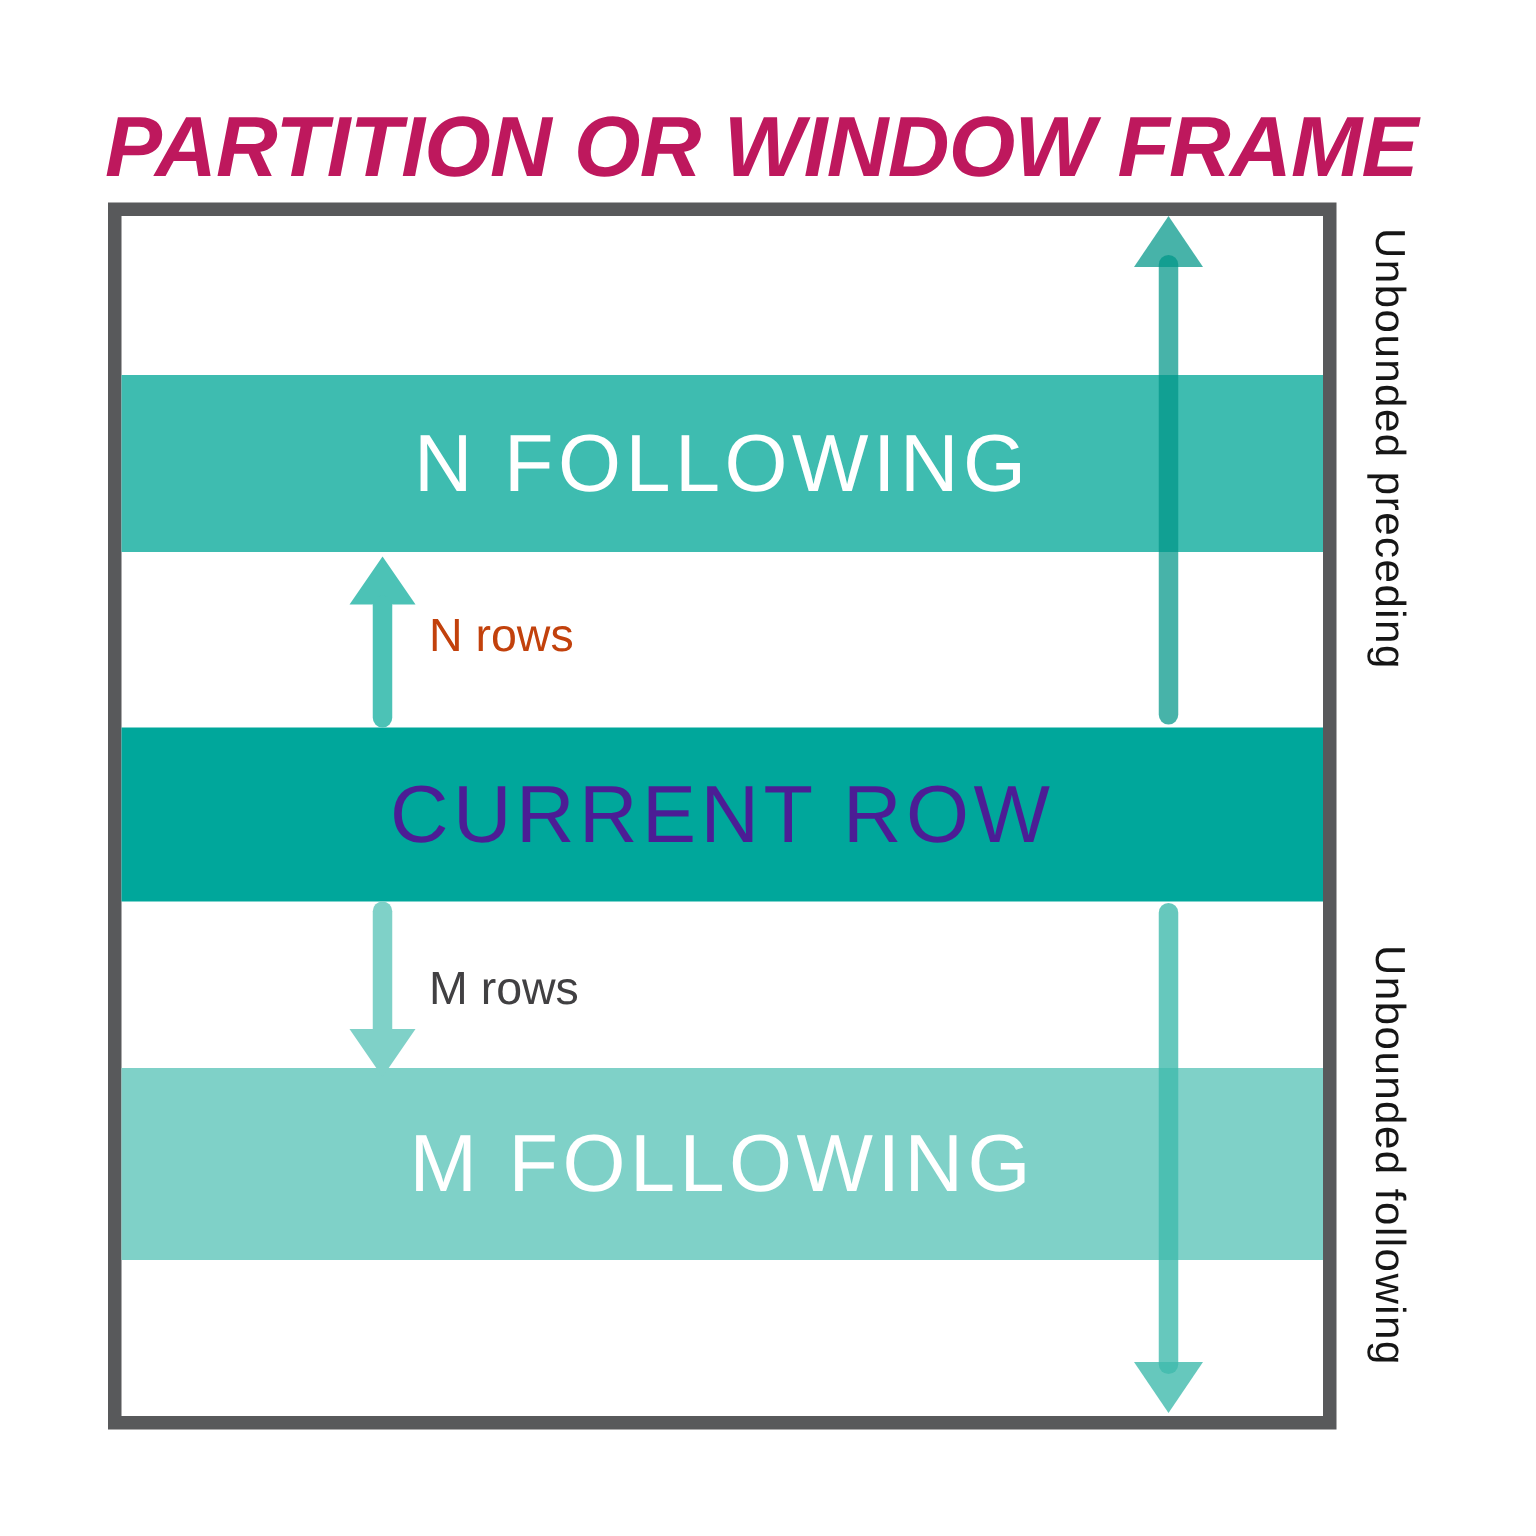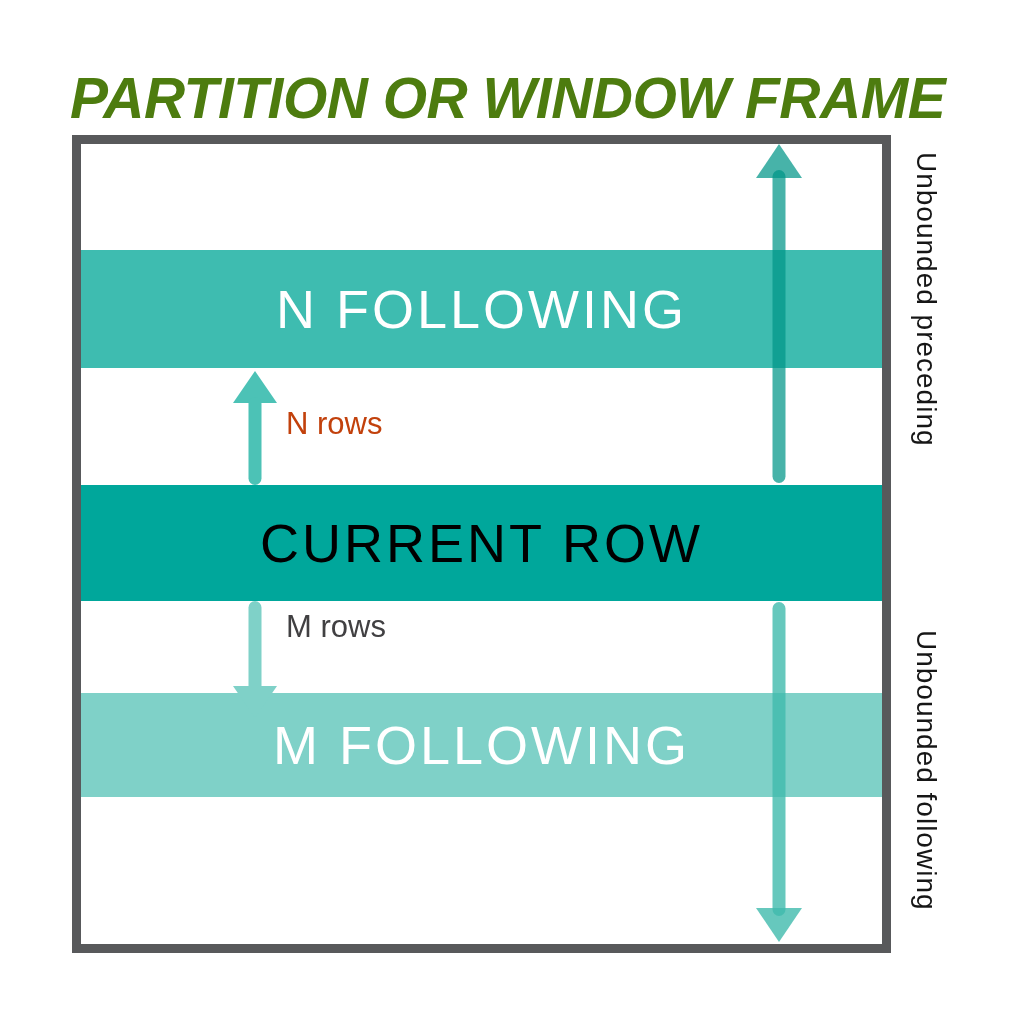--- a/index.html
+++ b/index.html
@@ -29,21 +29,21 @@
     border:9px solid #58595B;
     background:transparent;
   }
   .band{
     position:absolute;
     left:81px;width:801px;
     display:flex;align-items:center;justify-content:center;
   }
   .band-n-preceding{top:250px;height:118px;}
   .band-current-row{top:485px;height:116px;}
-  .band-m-following{top:693px;height:104px;}
+  .band-m-following{top:712px;height:128px;}
   .band-label{
     color:#ffffff;
     font-size:54px;
     font-weight:300;
     letter-spacing:3px;
     white-space:nowrap;
   }
   .arrow{position:absolute;}
   .arrow .head-up{
     position:absolute;top:0;left:0;
@@ -72,47 +72,47 @@
   .tall-down{left:756px;top:602px;width:46px;height:340px;}
   .small-up{left:233px;top:371px;width:44px;height:114px;}
   .small-down{left:233px;top:601px;width:44px;height:117px;}
   .rows-label{
     position:absolute;
     font-size:31px;
     line-height:1.2;
     white-space:nowrap;
   }
   .n-rows-label{left:286px;top:405px;}
-  .m-rows-label{left:286px;top:608px;}
+  .m-rows-label{left:286px;top:640px;}
   .side-label{
     position:absolute;
     left:910px;
     writing-mode:vertical-rl;
     font-size:28px;
     letter-spacing:1px;
     white-space:nowrap;
   }
   .side-preceding{top:152px;}
   .side-following{top:630px;}
 </style>
 </head>
 <body>
 
 <div class="canvas">
 
-  <h1 class="title" style="color: #4d7c0f;">PARTITION OR WINDOW FRAME</h1>
+  <h1 class="title" style="color: #be185d;">PARTITION OR WINDOW FRAME</h1>
 
   <div class="frame-box" style="border-color: rgb(88, 89, 91);"></div>
 
   <div class="band band-n-preceding" style="background-color: rgb(62, 188, 176);">
     <span class="band-label" style="color: rgb(255, 255, 255);">N FOLLOWING</span>
   </div>
 
   <div class="band band-current-row" style="background-color: rgb(0, 167, 155);">
-    <span class="band-label" style="color: #000000;">CURRENT ROW</span>
+    <span class="band-label" style="color: #4c1d95;">CURRENT ROW</span>
   </div>
 
   <div class="band band-m-following" style="background-color: rgb(127, 209, 200);">
     <span class="band-label" style="color: rgb(255, 255, 255);">M FOLLOWING</span>
   </div>
 
   <div class="arrow up tall-up">
     <div class="head-up" style="border-bottom-color: rgba(0, 150, 136, 0.72);"></div>
     <div class="shaft" style="background-color: rgba(0, 150, 136, 0.72);"></div>
   </div>

